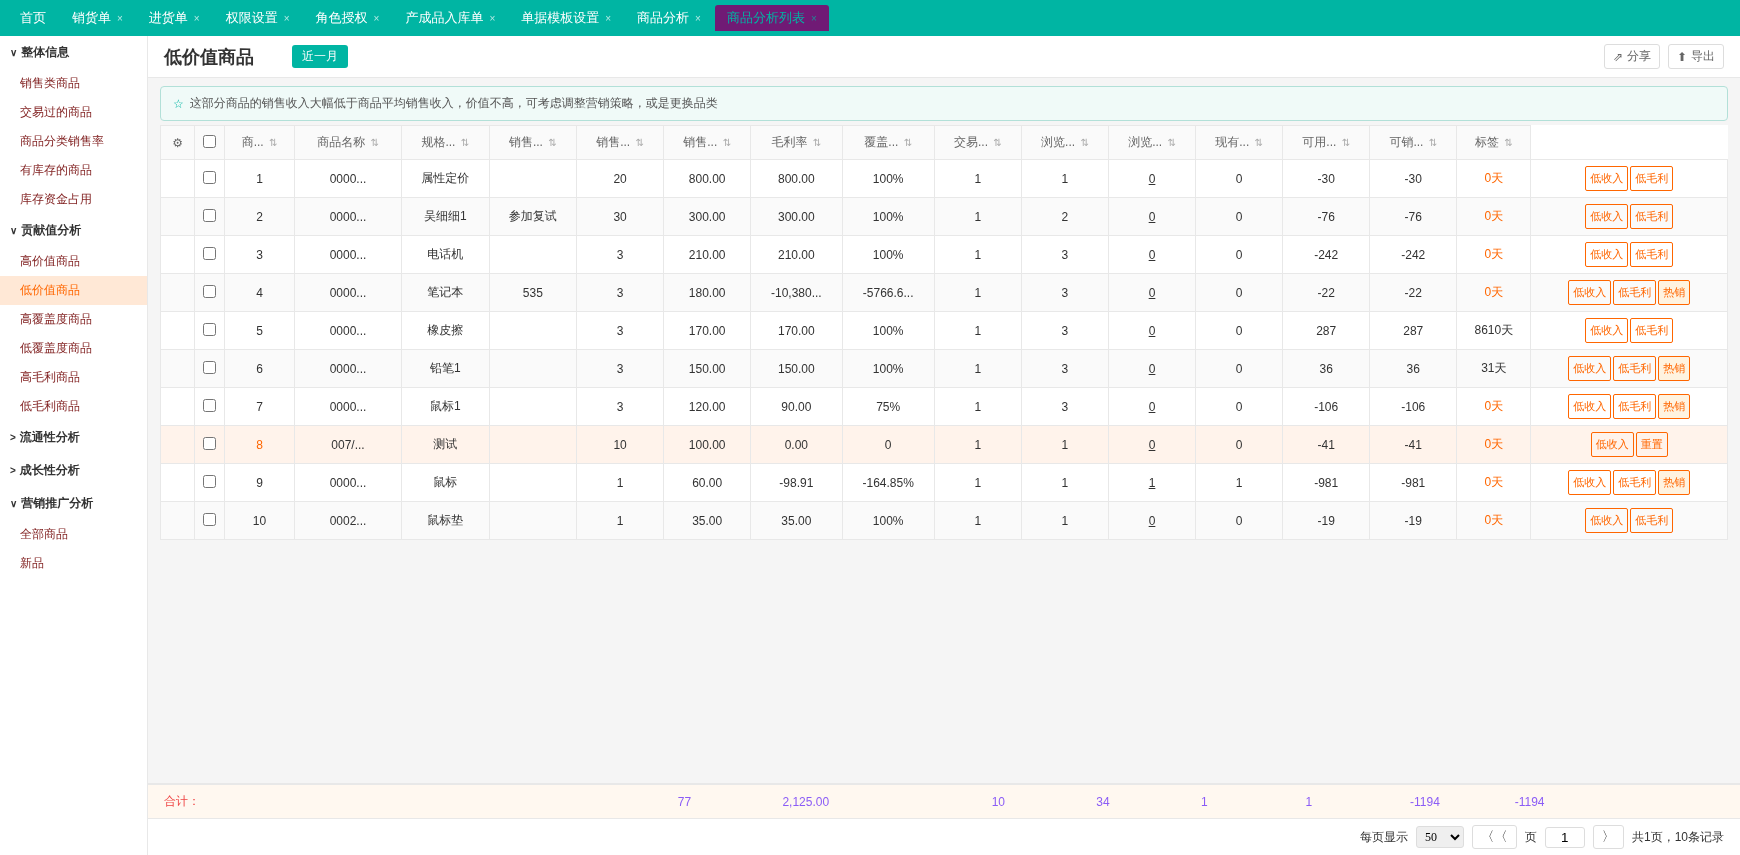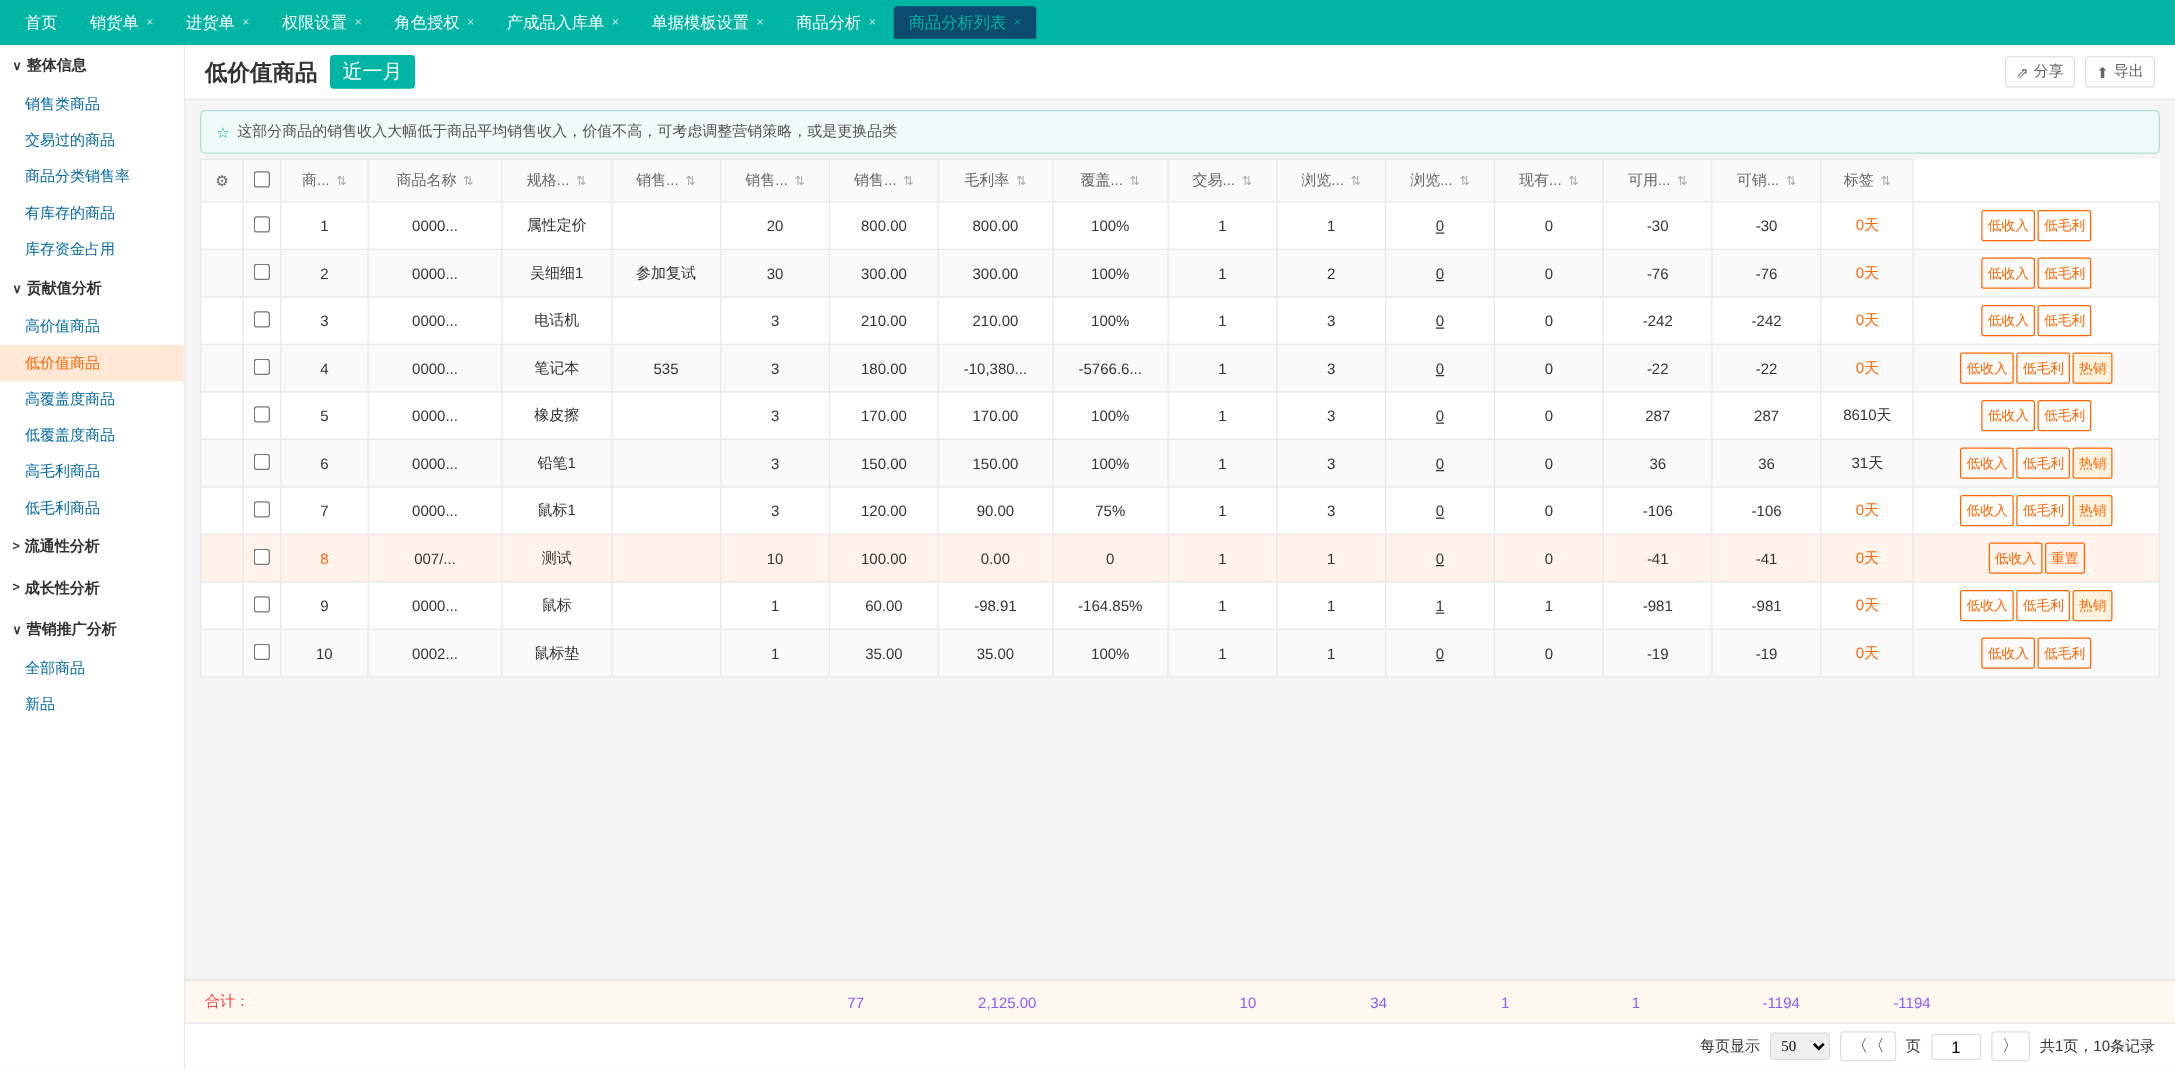--- a/index.html
+++ b/index.html
@@ -18,21 +18,21 @@
       color: #fff;
       padding: 4px 12px;
       cursor: pointer;
       font-size: 13px;
       border-radius: 3px 3px 0 0;
       white-space: nowrap;
       display: flex;
       align-items: center;
       gap: 4px;
     }
-    .nav-item.active { background: #0c4a6e; color: #00b5a3; }
+    .nav-item.active { background: #701a75; color: #00b5a3; }
     .nav-item .close-x { font-size: 10px; color: inherit; opacity: 0.7; margin-left: 2px; }
 
     
     .main-layout {
       display: flex;
       height: calc(855px - 36px);
     }
 
     
     .sidebar {
@@ -48,21 +48,21 @@
       padding: 8px 10px;
       font-size: 12px;
       color: #333;
       font-weight: bold;
       cursor: pointer;
     }
     .sidebar-group-title .arrow { margin-right: 4px; font-size: 10px; }
     .sidebar-item {
       padding: 6px 10px 6px 20px;
       font-size: 12px;
-      color: #0369a1;
+      color: #7f1d1d;
       cursor: pointer;
       white-space: nowrap;
     }
     .sidebar-item.active { background: #ffe8d6; color: #ff6600; }
 
     
     .content {
       flex: 1;
       display: flex;
       flex-direction: column;
@@ -83,22 +83,23 @@
       font-size: 18px;
       font-weight: bold;
       color: #333;
     }
     .filter-btn {
       background: #00b5a3;
       color: #fff;
       border: none;
       border-radius: 3px;
       padding: 3px 10px;
-      font-size: 16px;
+      font-size: 12px;
       cursor: pointer;
+      margin-left: 28px;
     }
     .search-box {
       display: flex;
       align-items: center;
       border: 1px solid #ddd;
       border-radius: 3px;
       padding: 3px 8px;
       gap: 4px;
       flex: 1;
       max-width: 280px;

